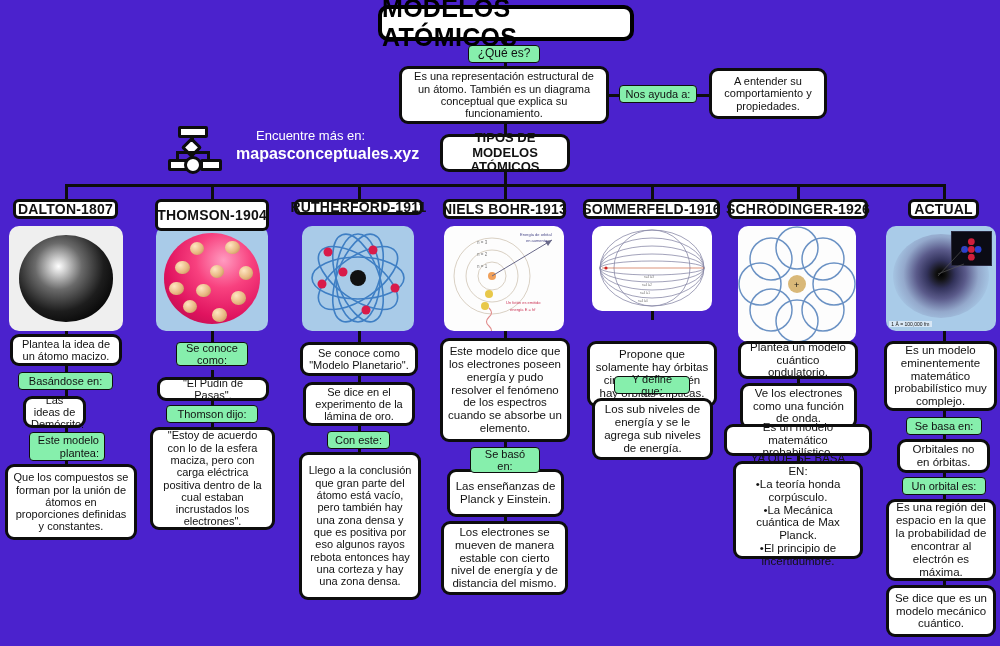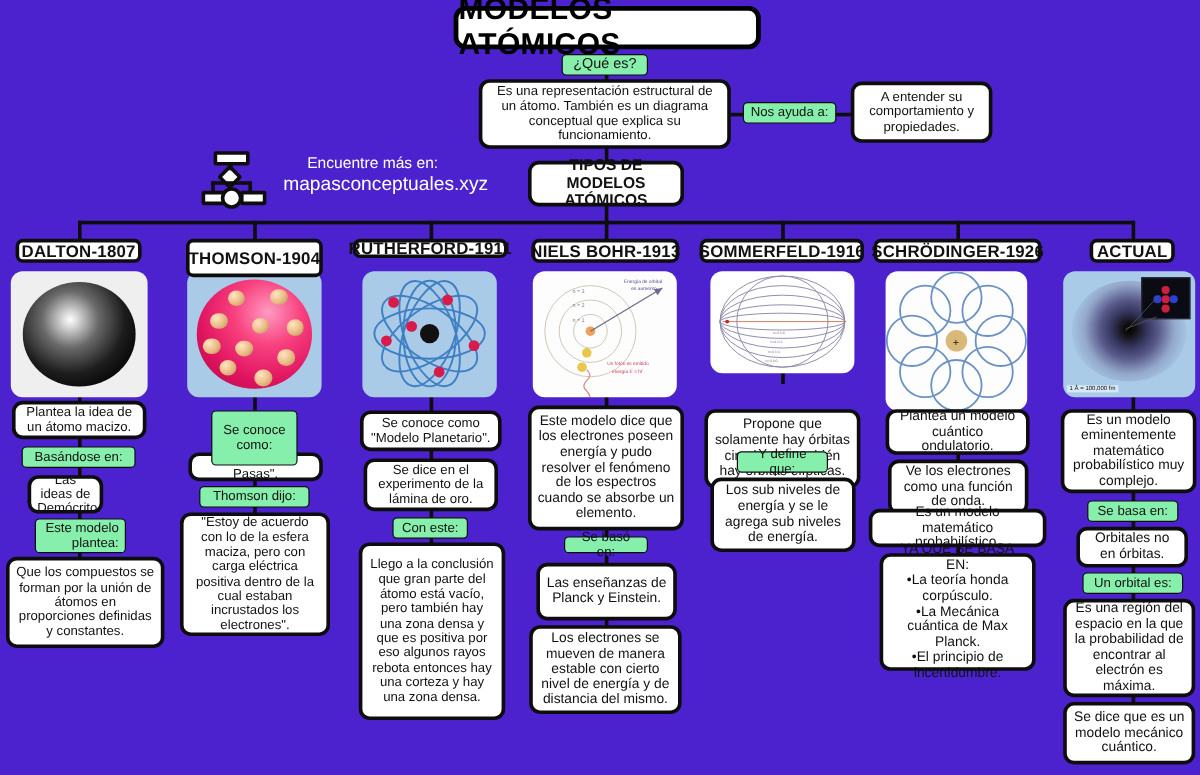--- a/index.html
+++ b/index.html
@@ -143,21 +143,21 @@
 
   
   #logo-block { position: absolute; left: 168px; top: 126px; width: 340px; height: 50px; z-index: 6; }
   .logo-shape { position: absolute; background: #fff; border: 3px solid #0d0d0d; }
   #brand-line1 {
     position: absolute; left: 88px; top: 2px;
     font-size: 13px; color: #ffffff; font-weight: 400;
   }
   #brand-line2 {
     position: absolute; left: 68px; top: 19px;
-    font-size: 16px; color: #ffffff; font-weight: 400;
+    font-size: 16px; color: #ffffff; font-weight: 700;
   }
 </style>
 </head>
 <body style="background: rgb(75, 34, 205);">
 
 <div id="main-title">MODELOS ATÓMICOS</div>
 
 <div class="vline" style="left:504px; top:41px; height:8px;"></div>
 <div class="pill" style="left:468px; top:45px; width:72px; height:18px; font-size:12px;">¿Qué es?</div>
 <div class="vline" style="left:504px; top:62px; height:7px;"></div>
@@ -339,21 +339,21 @@
   <span>Las ideas de Demócrito.</span>
 </div>
 <div class="vline" style="left:65px; top:426px; height:8px;"></div>
 <div class="pill" style="left:29px; top:432px; width:76px; height:29px;text-align:right;">Este modelo plantea:</div>
 <div class="vline" style="left:65px; top:459px; height:8px;"></div>
 <div class="node" style="left:5px; top:464px; width:132px; height:76px; font-size:11px;">
   <span>Que los compuestos se forman por la unión de átomos en proporciones definidas y constantes.</span>
 </div>
 
 <div class="vline" style="left:211px; top:328px; height:14px;"></div>
-<div class="pill" style="left:176px; top:342px; width:72px; height:46px;">Se conoce como:</div>
+<div class="pill" style="left:176px; top:342px; width:72px; height:24px;">Se conoce como:</div>
 <div class="vline" style="left:211px; top:370px; height:9px;"></div>
 <div class="node" style="left:157px; top:377px; width:112px; height:24px; font-size:11px;">
   <span>"El Pudin de Pasas".</span>
 </div>
 <div class="vline" style="left:211px; top:399px; height:8px;"></div>
 <div class="pill" style="left:166px; top:405px; width:92px; height:18px;">Thomson dijo:</div>
 <div class="vline" style="left:211px; top:421px; height:8px;"></div>
 <div class="node" style="left:150px; top:427px; width:125px; height:103px; font-size:11px;">
   <span>"Estoy de acuerdo con lo de la esfera maciza, pero con carga eléctrica positiva dentro de la cual estaban incrustados los electrones".</span>
 </div>
@@ -371,21 +371,21 @@
 <div class="vline" style="left:358px; top:447px; height:8px;"></div>
 <div class="node" style="left:299px; top:452px; width:122px; height:148px; font-size:11px;">
   <span>Llego a la conclusión que gran parte del átomo está vacío, pero también hay una zona densa y que es positiva por eso algunos rayos rebota entonces hay una corteza y hay una zona densa.</span>
 </div>
 
 <div class="vline" style="left:504px; top:328px; height:14px;"></div>
 <div class="node" style="left:440px; top:338px; width:130px; height:104px; font-size:11.5px;">
   <span>Este modelo dice que los electrones poseen energía y pudo resolver el fenómeno de los espectros cuando se absorbe un elemento.</span>
 </div>
 <div class="vline" style="left:504px; top:440px; height:9px;"></div>
-<div class="pill" style="left:470px; top:447px; width:70px; height:14px;">Se basó en:</div>
+<div class="pill" style="left:470px; top:447px; width:70px; height:26px;">Se basó en:</div>
 <div class="vline" style="left:504px; top:463px; height:8px;"></div>
 <div class="node" style="left:447px; top:469px; width:117px; height:48px; font-size:11.5px;">
   <span>Las enseñanzas de Planck y Einstein.</span>
 </div>
 <div class="vline" style="left:504px; top:515px; height:8px;"></div>
 <div class="node" style="left:441px; top:521px; width:127px; height:74px; font-size:11.5px;">
   <span>Los electrones se mueven de manera estable con cierto nivel de energía y de distancia del mismo.</span>
 </div>
 
 <div class="vline" style="left:651px; top:308px; height:12px;"></div>

